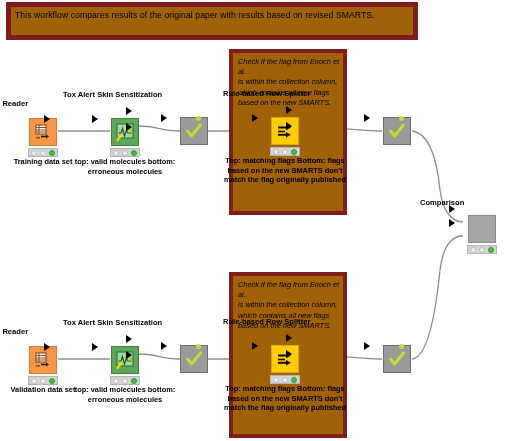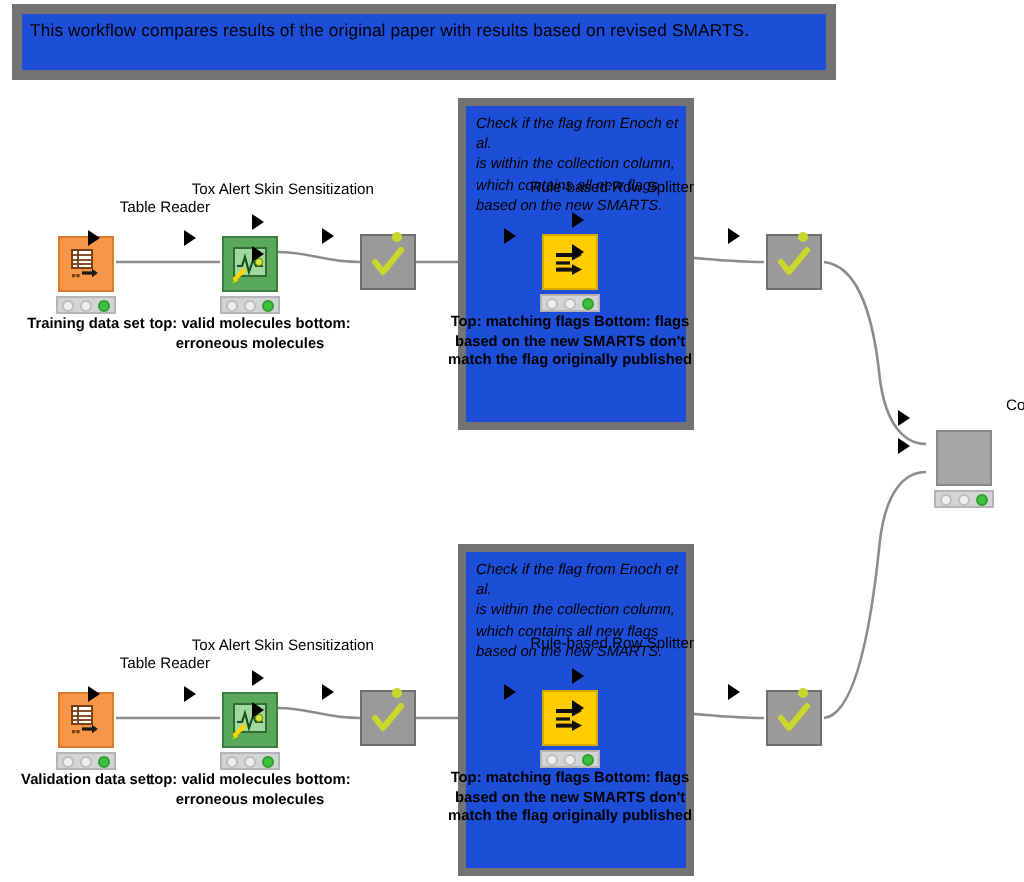--- a/index.html
+++ b/index.html
@@ -19,22 +19,22 @@
     position: absolute;
     left: 0; top: 0;
     width: 512px;
     height: 441px;
   }
 
   
   .annotation {
     position: absolute;
     box-sizing: border-box;
-    background: #1d4ed8;
-    border: 4px solid #737373;
+    background: #a16207;
+    border: 4px solid #7f1d1d;
   }
   .annotation.header-note {
     left: 6px;
     top: 2px;
     width: 412px;
     height: 38px;
     border-width: 5px;
   }
   .annotation-text {
     position: absolute;
@@ -85,23 +85,23 @@
   .node-box.green  { background: #5aa85a; border-color: #3f7f3f; }
   .node-box.amber  { background: #ffcc00; border-color: #d9ab00; }
   .node-box.grey   { background: #9a9a9a; border-color: #6f6f6f; }
   .node-box.plain  { background: #a6a6a6; border-color: #8a8a8a; }
 
   .node-label {
     position: absolute;
     left: -62px;
     top: -33px;
     width: 124px;
-    text-align: right;
+    text-align: left;
     font-size: 7.6px;
-    font-weight: normal;
+    font-weight: bold;
     line-height: 9.3px;
   }
   .node-label.two-line { top: -42px; }
 
   .node-sub {
     position: absolute;
     left: -62px;
     top: 25px;
     width: 124px;
     text-align: center;

